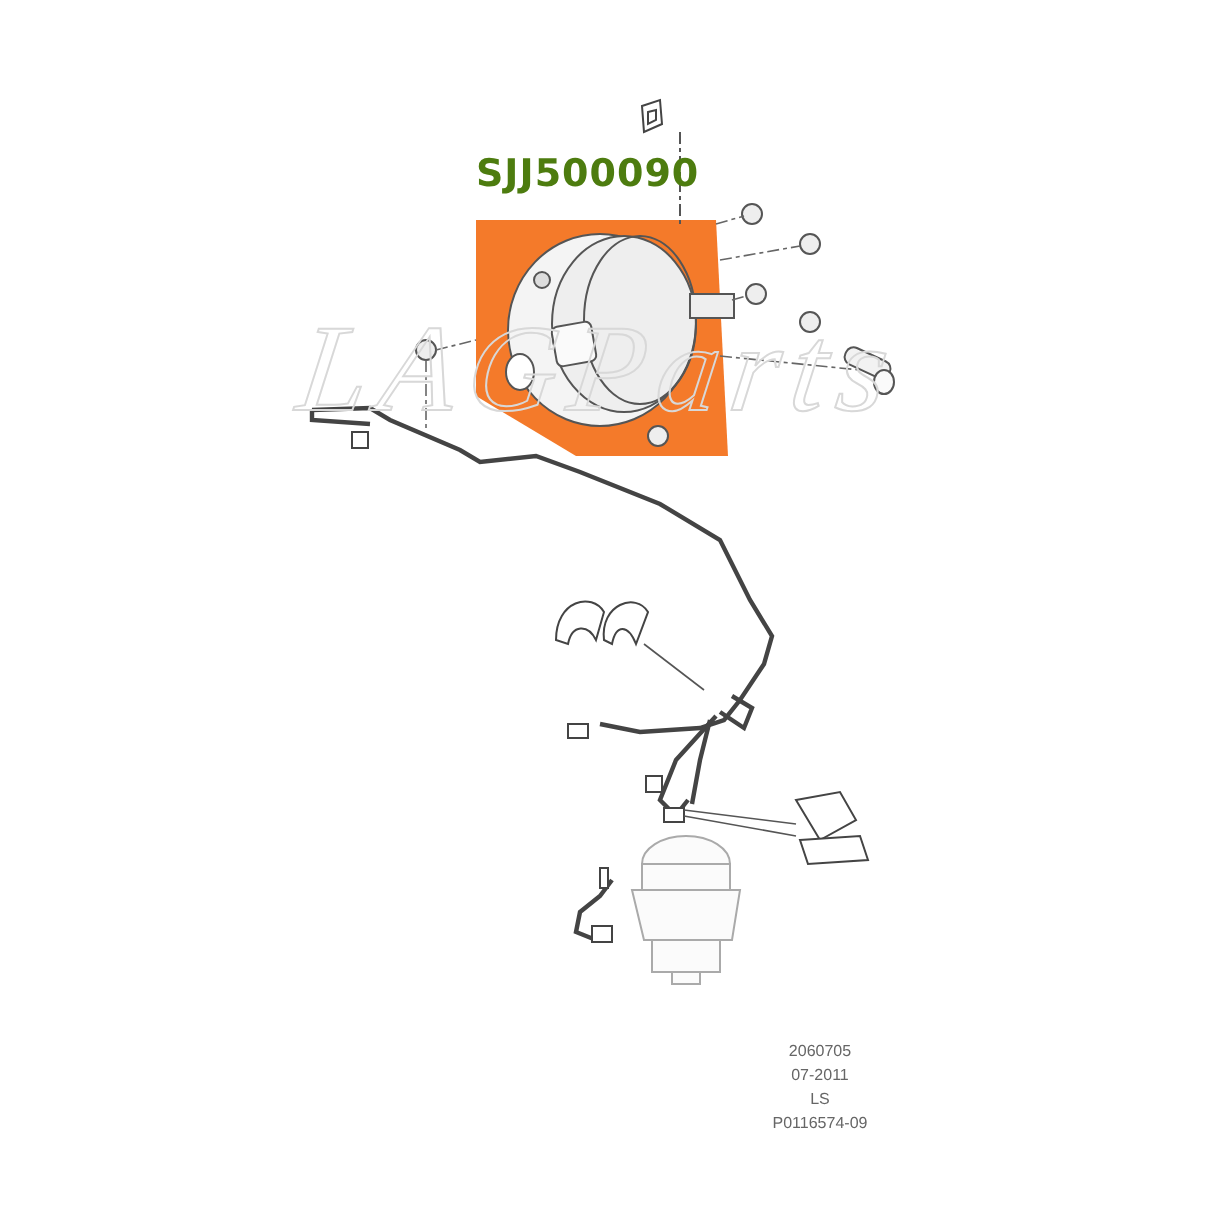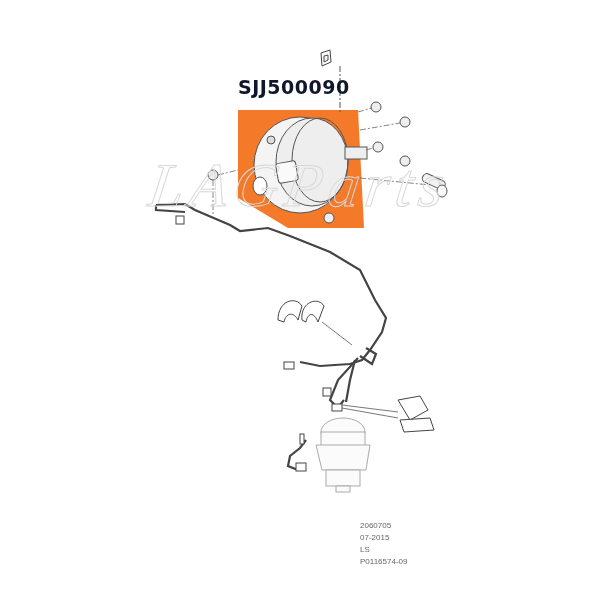--- a/index.html
+++ b/index.html
@@ -1,20 +1,20 @@
 <!DOCTYPE html>
 <html><head>
 <meta charset="utf-8">
 <style>
   html, body { margin:0; padding:0; background:#ffffff; }
   body { width:606px; height:606px; position:relative; overflow:hidden; font-family:"Liberation Sans", sans-serif; }
   .canvas { position:absolute; left:0; top:0; width:606px; height:606px; }
   .part-label { position:absolute; left:238px; top:76px; font-family:"DejaVu Sans", sans-serif; font-weight:bold; font-size:19px; letter-spacing:0.5px; }
   .watermark { position:absolute; left:150px; top:150px; font-family:"Liberation Serif", serif; font-style:italic; font-size:62px; color:transparent; -webkit-text-stroke:1px #d8d8d8; letter-spacing:6px; transform:skewX(-8deg); }
-  .footer { position:absolute; left:360px; top:520px; width:100px; font-family:"Liberation Sans", sans-serif; font-size:8px; color:#666; line-height:12px; }
+  .footer { position:absolute; left:360px; top:520px; width:100px; text-align:center; font-family:"Liberation Sans", sans-serif; font-size:8px; color:#666; line-height:12px; }
   .footer div { white-space:nowrap; }
 </style>
 </head>
 <body>
 
 <div class="canvas">
   <svg width="606" height="606" viewBox="0 0 606 606">
 
     <polygon points="238,110 358,110 364,228 288,228 238,198" fill="#F47A2A"></polygon>
 
@@ -91,21 +91,21 @@
       <ellipse cx="343" cy="432" rx="22" ry="14"></ellipse>
       <rect x="321" y="432" width="44" height="28"></rect>
       <path d="M316,445 L370,445 L366,470 L322,470 Z"></path>
       <rect x="326" y="470" width="34" height="16"></rect>
       <rect x="336" y="486" width="14" height="6"></rect>
     </g>
   </svg>
 
   <div class="watermark">LAGParts</div>
 
-  <div class="part-label" style="color:#0f172a;">SJJ500090</div>
+  <div class="part-label" style="color:#4d7c0f;">SJJ500090</div>
 
   <div class="footer">
     <div>2060705</div>
-    <div>07-2015</div>
+    <div>07-2011</div>
     <div>LS</div>
     <div>P0116574-09</div>
   </div>
 </div>
 
 </body></html>

